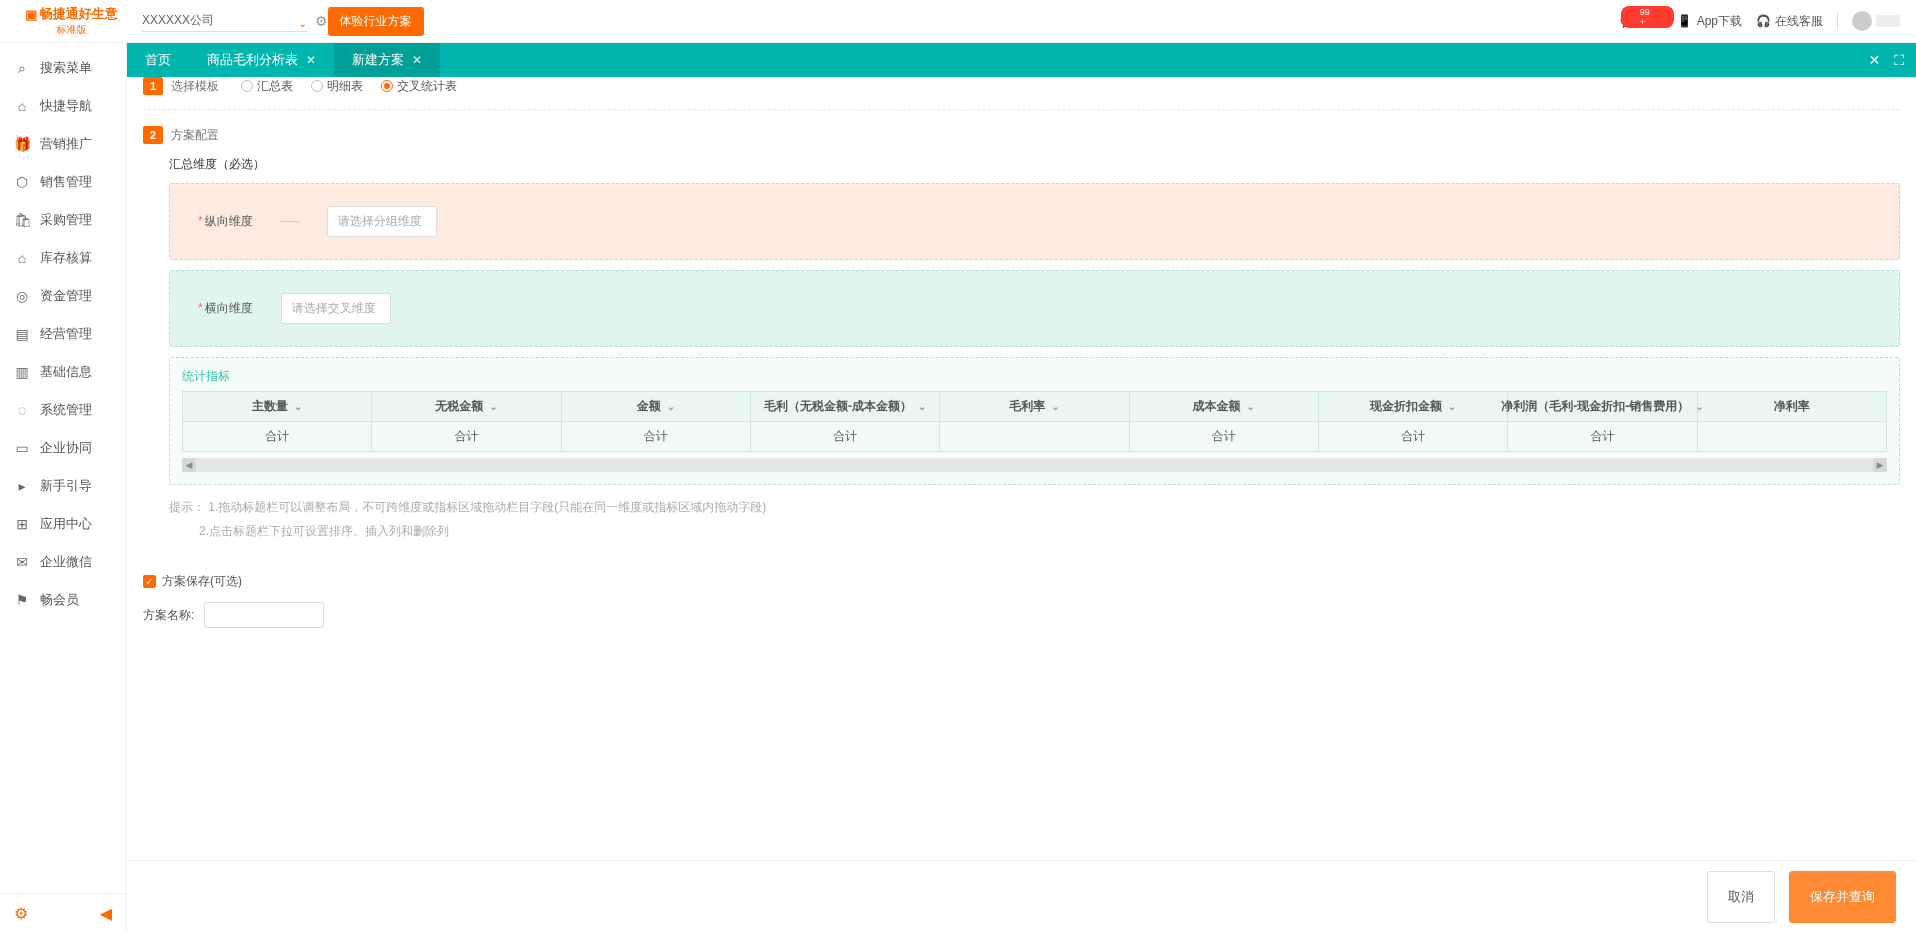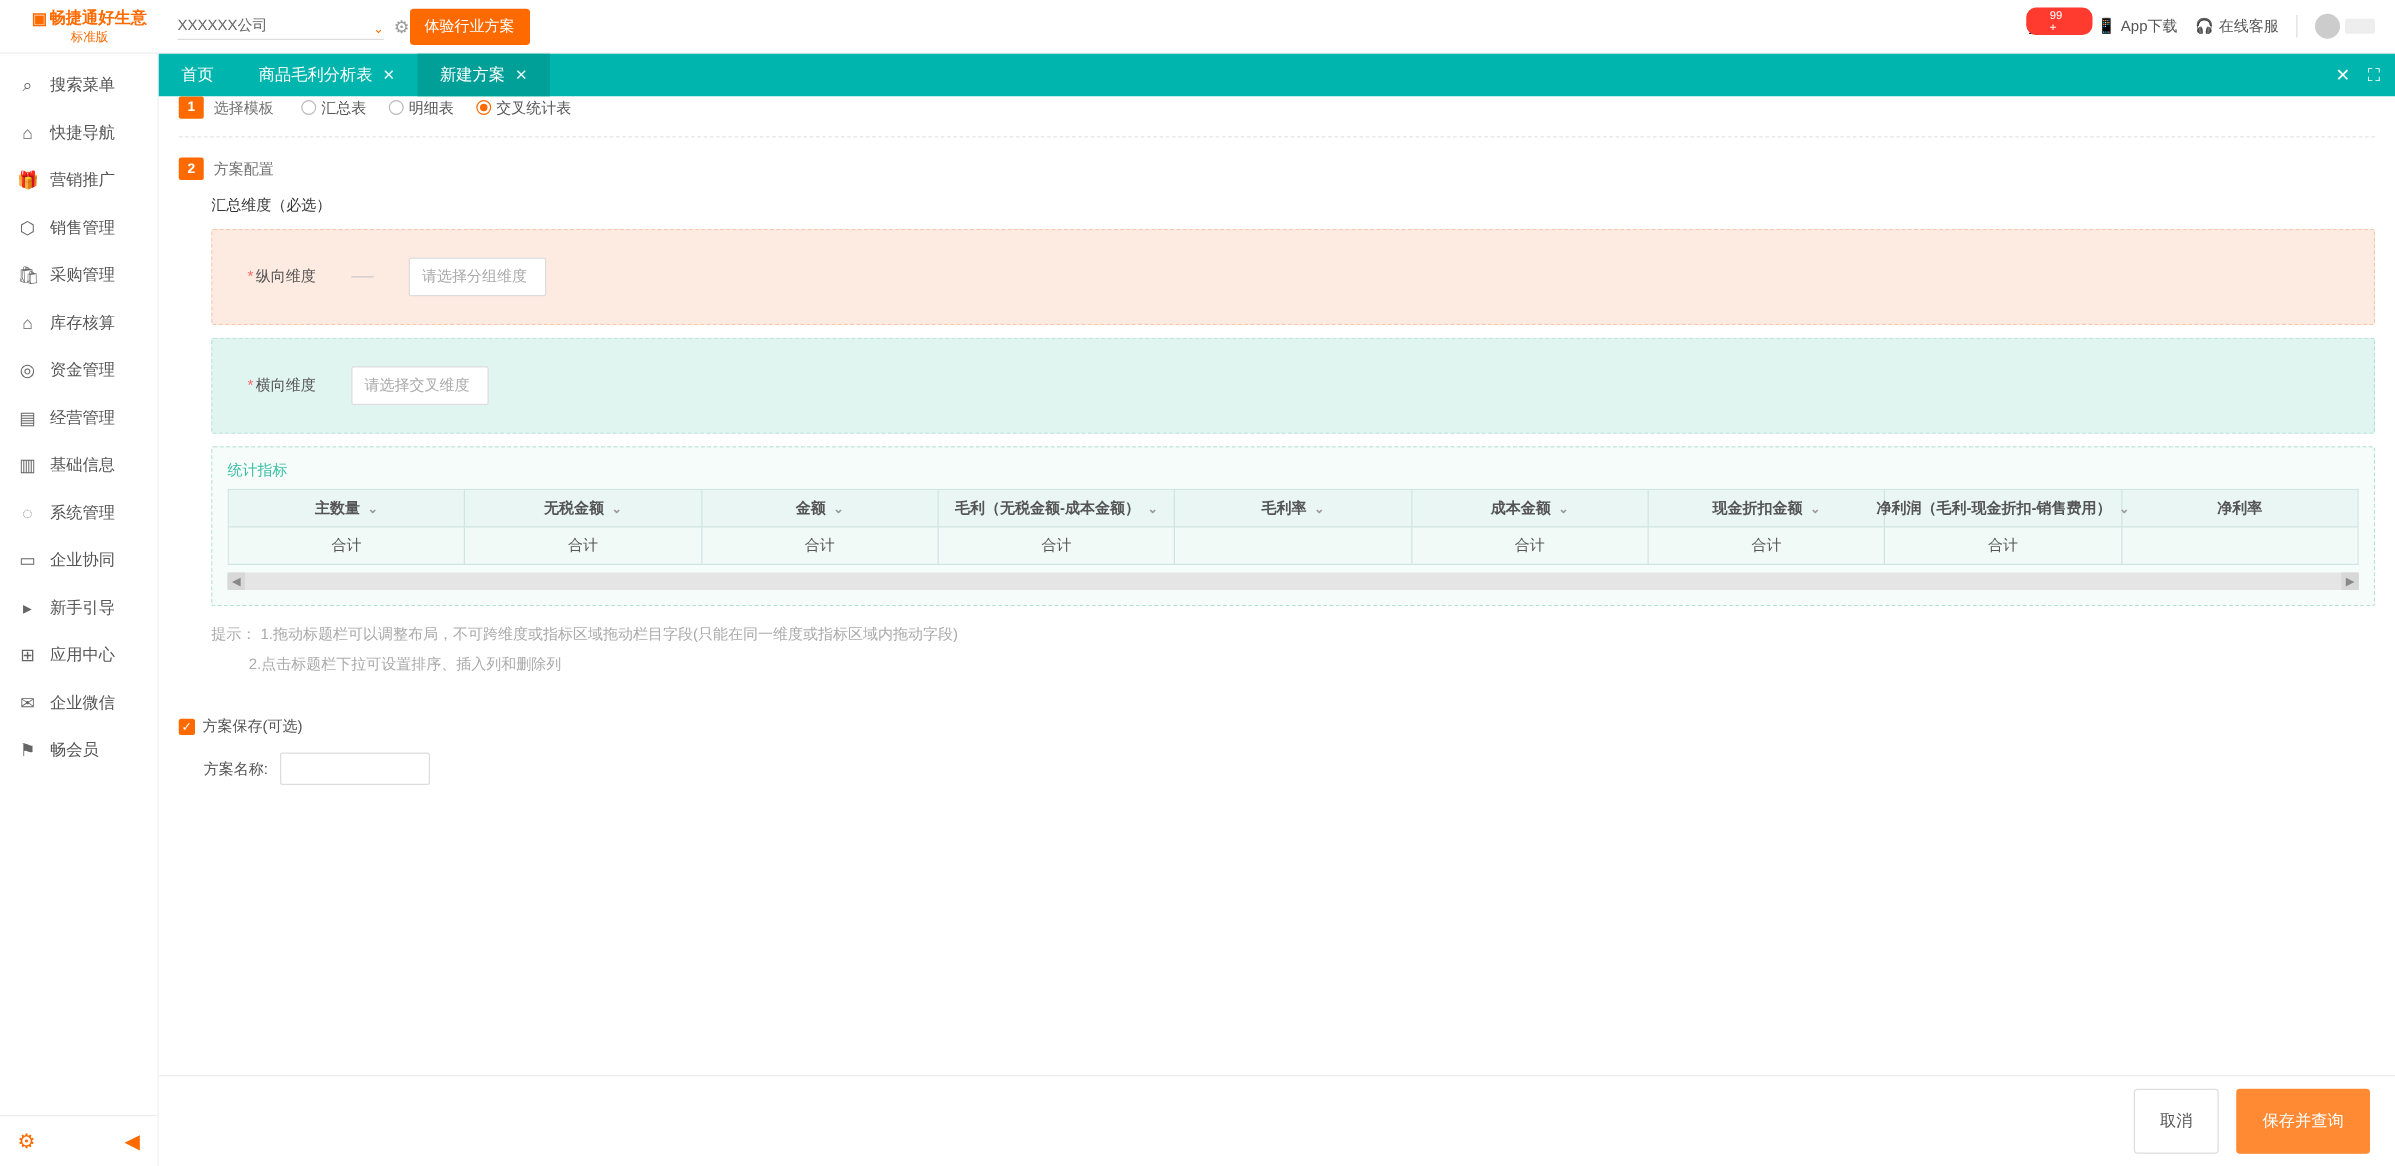--- a/index.html
+++ b/index.html
@@ -84,21 +84,21 @@
     .hscroll { height: 14px; background: #e5e5e5; margin-top: 6px; position: relative; border-radius: 2px; }
     .hscroll-left, .hscroll-right { position: absolute; top: 0; width: 14px; height: 14px; background: #d8d8d8; cursor: pointer; display: flex; align-items: center; justify-content: center; font-size: 9px; color: #888; }
     .hscroll-left { left: 0; }
     .hscroll-right { right: 0; }
     
     .hints { margin: 10px 0 0 26px; color: #aaa; font-size: 12px; line-height: 2; }
     
     .save-section { margin: 30px 0 0 0; }
     .save-check-row { display: flex; align-items: center; gap: 6px; font-size: 12px; color: #555; margin-bottom: 12px; }
     .checkbox { width: 13px; height: 13px; background: #ff6a00; border-radius: 2px; display: inline-flex; align-items: center; justify-content: center; color: #fff; font-size: 10px; }
-    .save-name-row { display: flex; align-items: center; gap: 10px; font-size: 12px; color: #555; margin-left: 20px; }
+    .save-name-row { display: flex; align-items: center; gap: 10px; font-size: 12px; color: #555; }
     .text-input { border: 1px solid #ddd; padding: 5px 8px; width: 120px; font-size: 12px; border-radius: 2px; }
     
     .footer { border-top: 1px solid #eee; padding: 10px 20px; display: flex; justify-content: flex-end; gap: 14px; background: #fff; }
     .btn { padding: 16px 20px; border-radius: 3px; font-size: 13px; cursor: pointer; border: 1px solid #ddd; background: #fff; color: #555; }
     .btn-primary { background: #ff8a33; color: #fff; border-color: #ff8a33; }
   </style>
 </head>
 <body>
 
 <div class="top-header">

